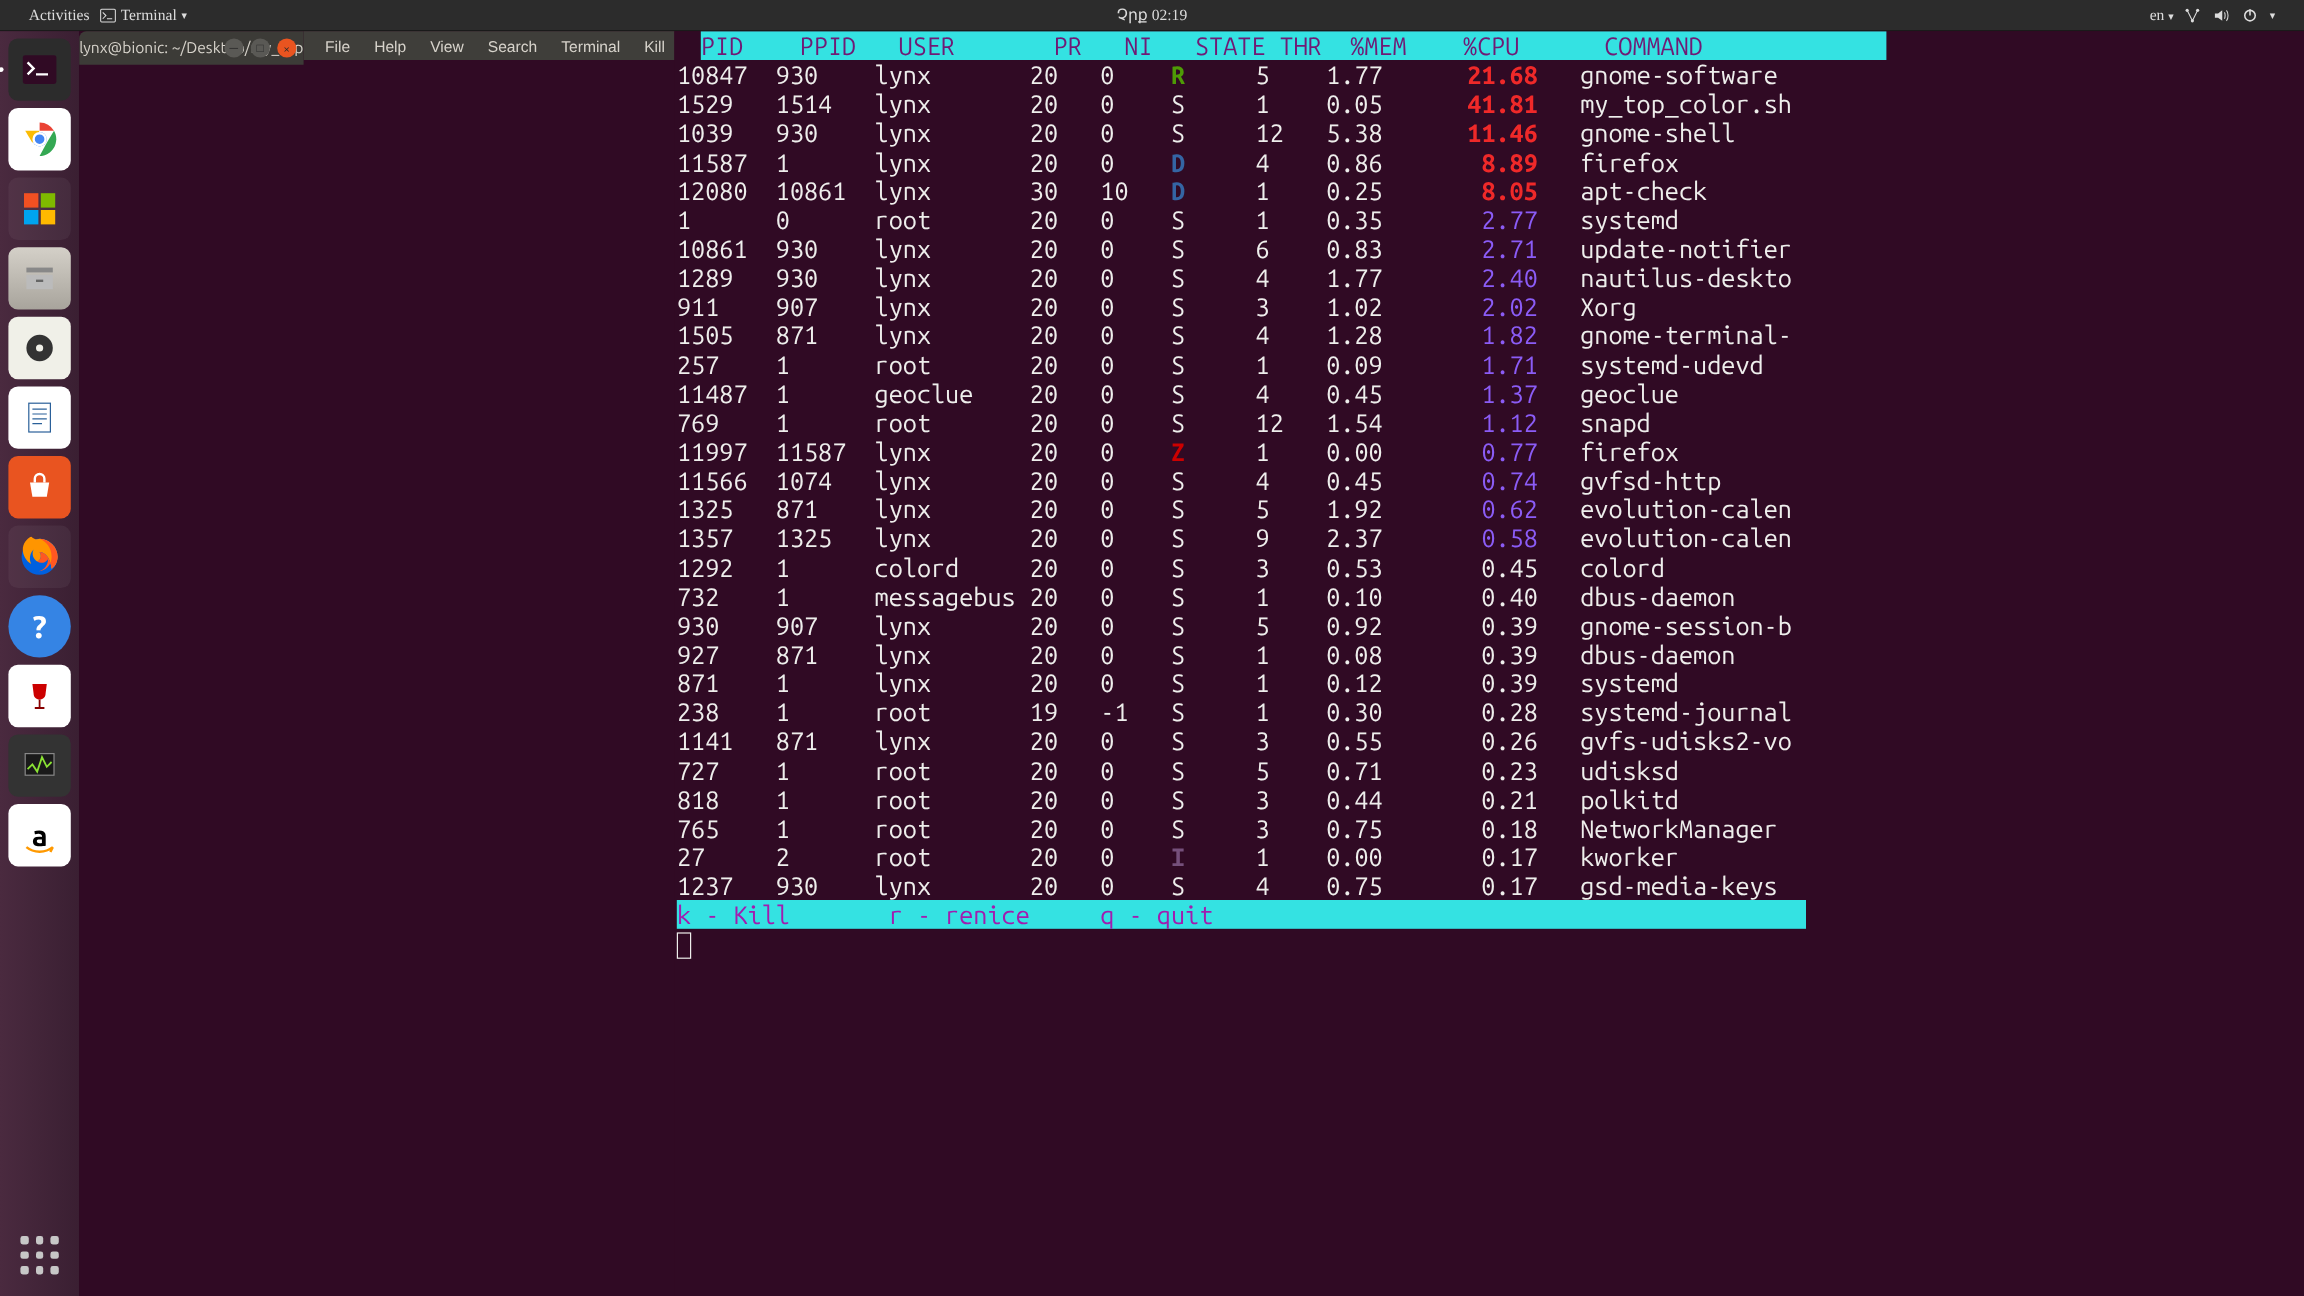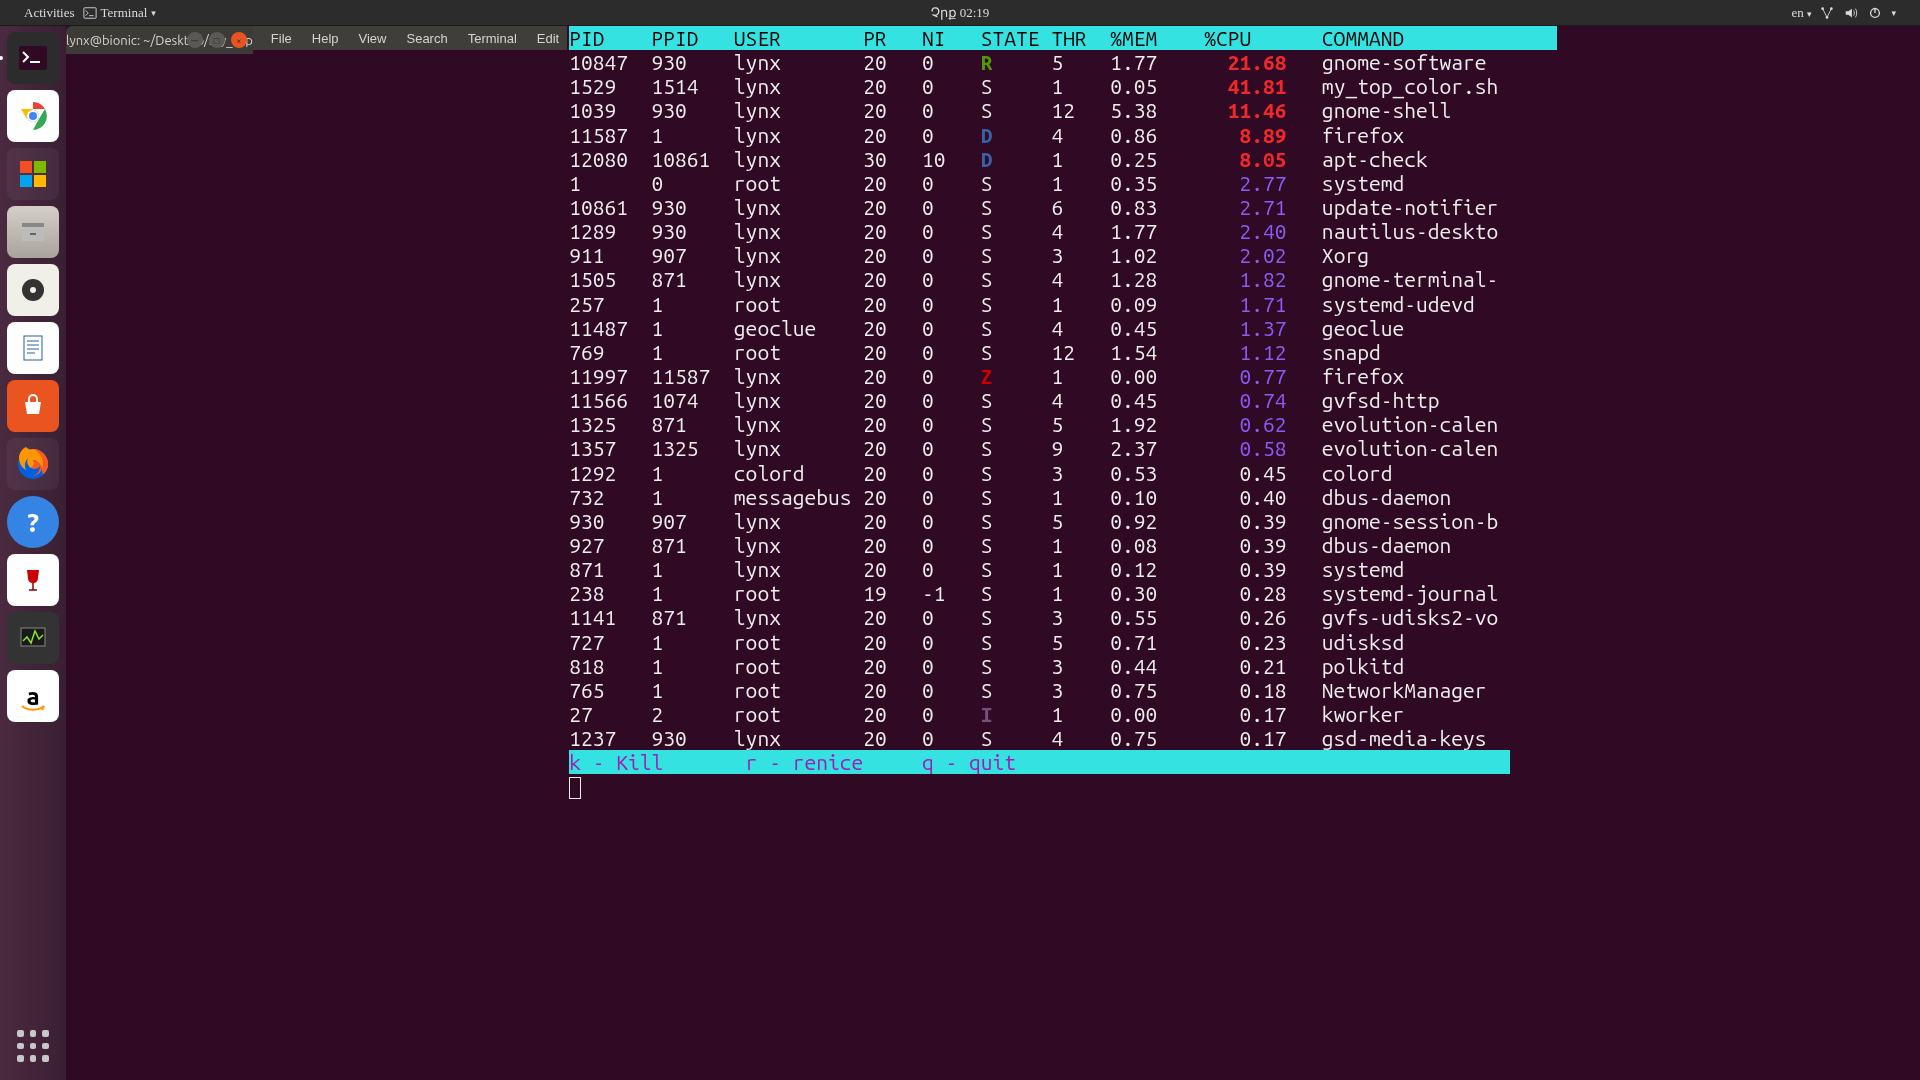--- a/index.html
+++ b/index.html
@@ -95,21 +95,21 @@
   flex:1;
   background:#300a24;
   color:#eeeeec;
   font-family:"Ubuntu Mono","DejaVu Sans Mono",monospace;
   font-size:21px;
   line-height: 1.15;
   padding: 0 2px;
   white-space: pre;
   overflow:hidden;
 }
-.hdr-row { background:#34e2e2; color:#000000; display:inline-block; }
+.hdr-row { background:#34e2e2; color:#701a75; display:inline-block;margin-left:20px; }
 .footer-row { background:#34e2e2; color:#a21caf; display:inline-block; }
 .state-R { color:#4e9a06; font-weight:bold; }
 .state-D { color:#3465a4; font-weight:bold; }
 .state-Z { color:#cc0000; font-weight:bold; }
 .state-I { color:#75507b; font-weight:bold; }
 .cpu-red { color:#ef2929; font-weight:bold; }
 .cpu-yellow { color:#8b5cf6; font-weight:normal; }
 .cursor {
   display:inline-block; width:12px; height:22px;
   border:1px solid #eeeeec; vertical-align:bottom;
@@ -261,21 +261,21 @@
       <div class="win-btn">□</div>
       <div class="win-btn close">×</div>
     </div>
   </div>
   <div class="menubar">
     <span>File</span>
     <span>Help</span>
     <span>View</span>
     <span>Search</span>
     <span>Terminal</span>
-    <span>Edit</span>
+    <span>Kill</span>
   </div>
   <div class="terminal" id="term"><span class="hdr-row">PID    PPID   USER       PR   NI   STATE THR  %MEM    %CPU      COMMAND             </span>
 <span>10847  930    lynx       20   0    <span class="state-R">R</span>     5    1.77    <span class="cpu-red">  21.68</span>   gnome-software</span>
 <span>1529   1514   lynx       20   0    S     1    0.05    <span class="cpu-red">  41.81</span>   my_top_color.sh</span>
 <span>1039   930    lynx       20   0    S     12   5.38    <span class="cpu-red">  11.46</span>   gnome-shell</span>
 <span>11587  1      lynx       20   0    <span class="state-D">D</span>     4    0.86    <span class="cpu-red">   8.89</span>   firefox</span>
 <span>12080  10861  lynx       30   10   <span class="state-D">D</span>     1    0.25    <span class="cpu-red">   8.05</span>   apt-check</span>
 <span>1      0      root       20   0    S     1    0.35    <span class="cpu-yellow">   2.77</span>   systemd</span>
 <span>10861  930    lynx       20   0    S     6    0.83    <span class="cpu-yellow">   2.71</span>   update-notifier</span>
 <span>1289   930    lynx       20   0    S     4    1.77    <span class="cpu-yellow">   2.40</span>   nautilus-deskto</span>

